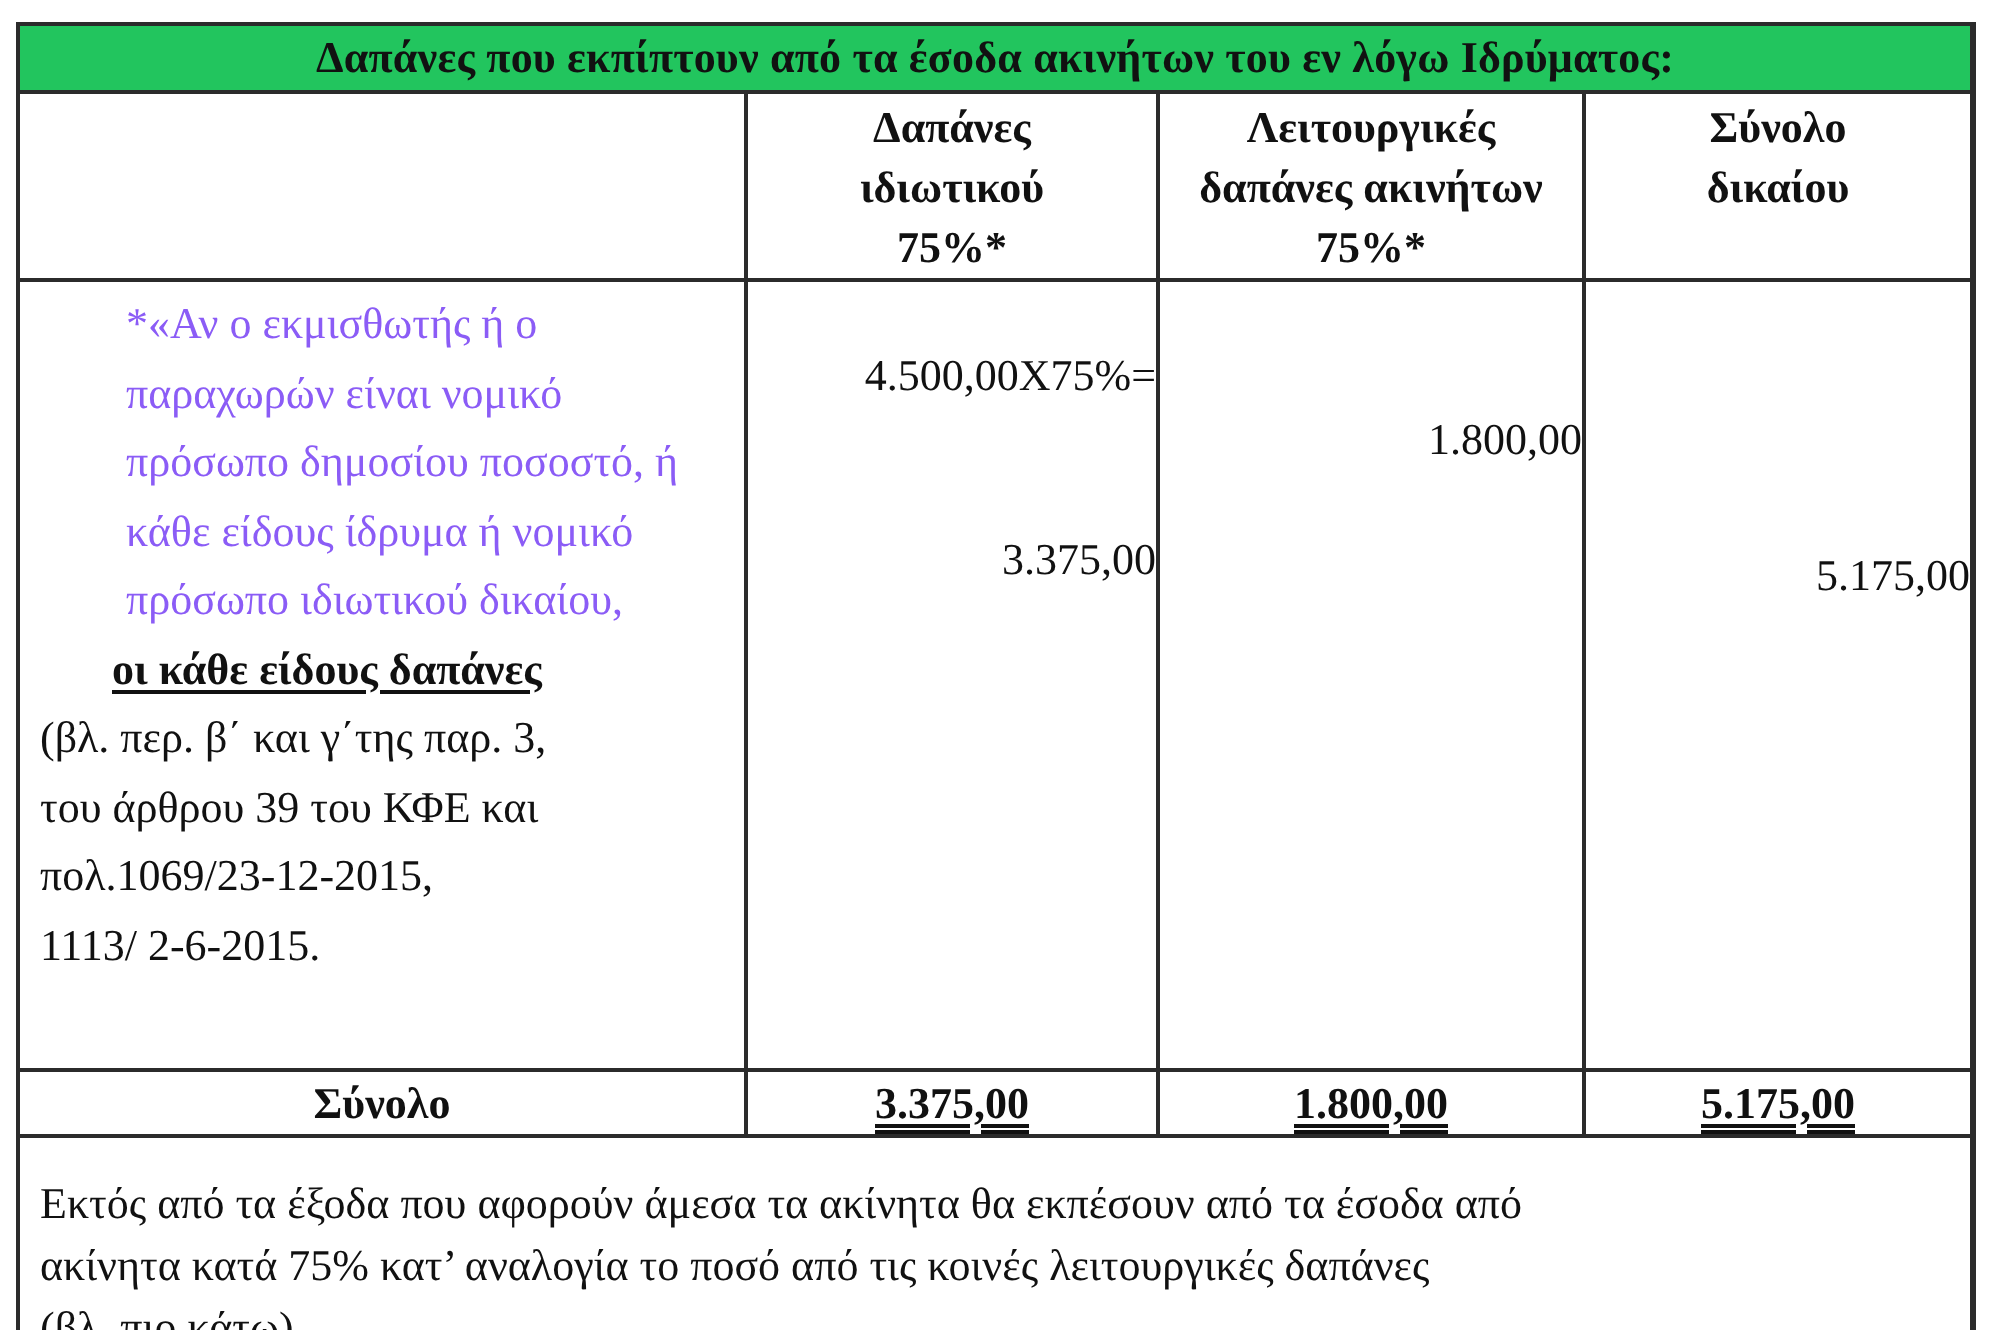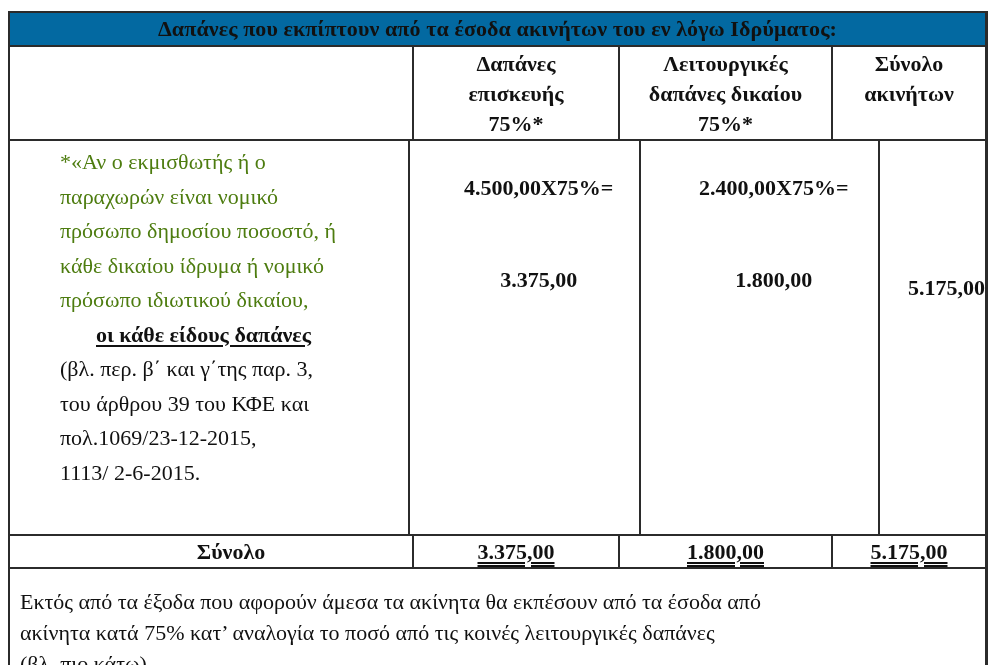--- a/index.html
+++ b/index.html
@@ -1,90 +1,89 @@
 <!DOCTYPE html>
 <html><head>
   <meta charset="utf-8">
   <style>
     html, body { margin: 0; padding: 0; background: #ffffff; }
     body { width: 1000px; height: 665px; position: relative; overflow: hidden;
            font-family: "Liberation Serif", "DejaVu Serif", serif; color: #111; }
     .tbl { position: absolute; left: 8px; top: 11px; width: 980px;
            border: 2px solid #2b2b2b; border-right: 3px solid #2b2b2b; border-bottom: 3px solid #2b2b2b;
            box-sizing: border-box; }
-    .title-row { height: 32px; background: #0369a1; border-bottom: 2px solid #2b2b2b;
+    .title-row { height: 32px; background: #22c55e; border-bottom: 2px solid #2b2b2b;
                  display: flex; align-items: center; justify-content: center;
                  font-weight: bold; font-size: 22px; letter-spacing: 0.1px; }
-    .row { display: flex; border-bottom: 2px solid #2b2b2b; padding-left: 40px; }
+    .row { display: flex; border-bottom: 2px solid #2b2b2b; }
     .cell { box-sizing: border-box; border-right: 2px solid #2b2b2b; }
     .cell:last-child { border-right: none; }
     .c1 { width: 364px; }
     .c2 { width: 206px; }
     .c3 { width: 213px; }
     .c4 { flex: 1; }
     .hdr { height: 92px; }
     .hdr .cell { text-align: center; font-weight: bold; font-size: 22px; line-height: 30px; padding-top: 2px; }
     .body-row { height: 393px; }
     .note-text { padding: 4px 0 0 10px; font-size: 22px; line-height: 34.5px; }
-    .red { color: #4d7c0f; }
+    .red { color: #8b5cf6; margin-left: 43px; }
     .bold-u { font-weight: bold; text-decoration: underline; text-underline-offset: 3px; margin-left: 36px; }
     .bold { font-weight: bold; }
-    .num { text-align: center; font-weight: bold; font-size: 22px; margin-left: 28px; }
+    .num { text-align: right; font-weight: normal; font-size: 22px; }
     .num .f { margin-top: 34px; }
     .num .r { margin-top: 66px; }
     .num .only { margin-top: 134px; }
     .sum-row { height: 31px; }
     .sum-row .cell { display: flex; align-items: center; justify-content: center; font-weight: bold; font-size: 22px; }
     .dbl { text-decoration: underline double; text-underline-offset: 3px; }
     .foot { font-size: 22px; line-height: 31px; padding: 17px 0 0 10px; height: 109px; box-sizing: border-box;
             font-family: "Liberation Sans Narrow", "Liberation Serif", serif; }
   </style>
 </head>
 <body>
 
 <div class="tbl">
   <div class="title-row">Δαπάνες που εκπίπτουν από τα έσοδα ακινήτων του εν λόγω Ιδρύματος:</div>
 
   <div class="row hdr">
     <div class="cell c1"></div>
     <div class="cell c2">
       <div>Δαπάνες</div>
-      <div>επισκευής</div>
+      <div>ιδιωτικού</div>
       <div>75%*</div>
     </div>
     <div class="cell c3">
       <div>Λειτουργικές</div>
-      <div>δαπάνες δικαίου</div>
+      <div>δαπάνες ακινήτων</div>
       <div>75%*</div>
     </div>
     <div class="cell c4">
       <div>Σύνολο</div>
-      <div>ακινήτων</div>
+      <div>δικαίου</div>
     </div>
   </div>
 
   <div class="row body-row">
     <div class="cell c1 note-text">
       <div class="red">*«Αν ο εκμισθωτής ή ο</div>
       <div class="red">παραχωρών είναι νομικό</div>
       <div class="red">πρόσωπο δημοσίου ποσοστό, ή</div>
-      <div class="red">κάθε δικαίου ίδρυμα ή νομικό</div>
+      <div class="red">κάθε είδους ίδρυμα ή νομικό</div>
       <div class="red">πρόσωπο ιδιωτικού δικαίου,</div>
       <div><span class="bold-u">οι κάθε είδους δαπάνες</span></div>
       <div>(βλ. περ. β΄ και γ΄της παρ. 3,</div>
       <div>του άρθρου 39 του ΚΦΕ και</div>
       <div>πολ.1069/23-12-2015,</div>
       <div>1113/ 2-6-2015.</div>
     </div>
     <div class="cell c2 num">
       <div class="f">4.500,00X75%=</div>
       <div class="r">3.375,00</div>
     </div>
     <div class="cell c3 num">
-      <div class="f">2.400,00X75%=</div>
       <div class="r">1.800,00</div>
     </div>
     <div class="cell c4 num">
       <div class="only">5.175,00</div>
     </div>
   </div>
 
   <div class="row sum-row">
     <div class="cell c1">Σύνολο</div>
     <div class="cell c2">

